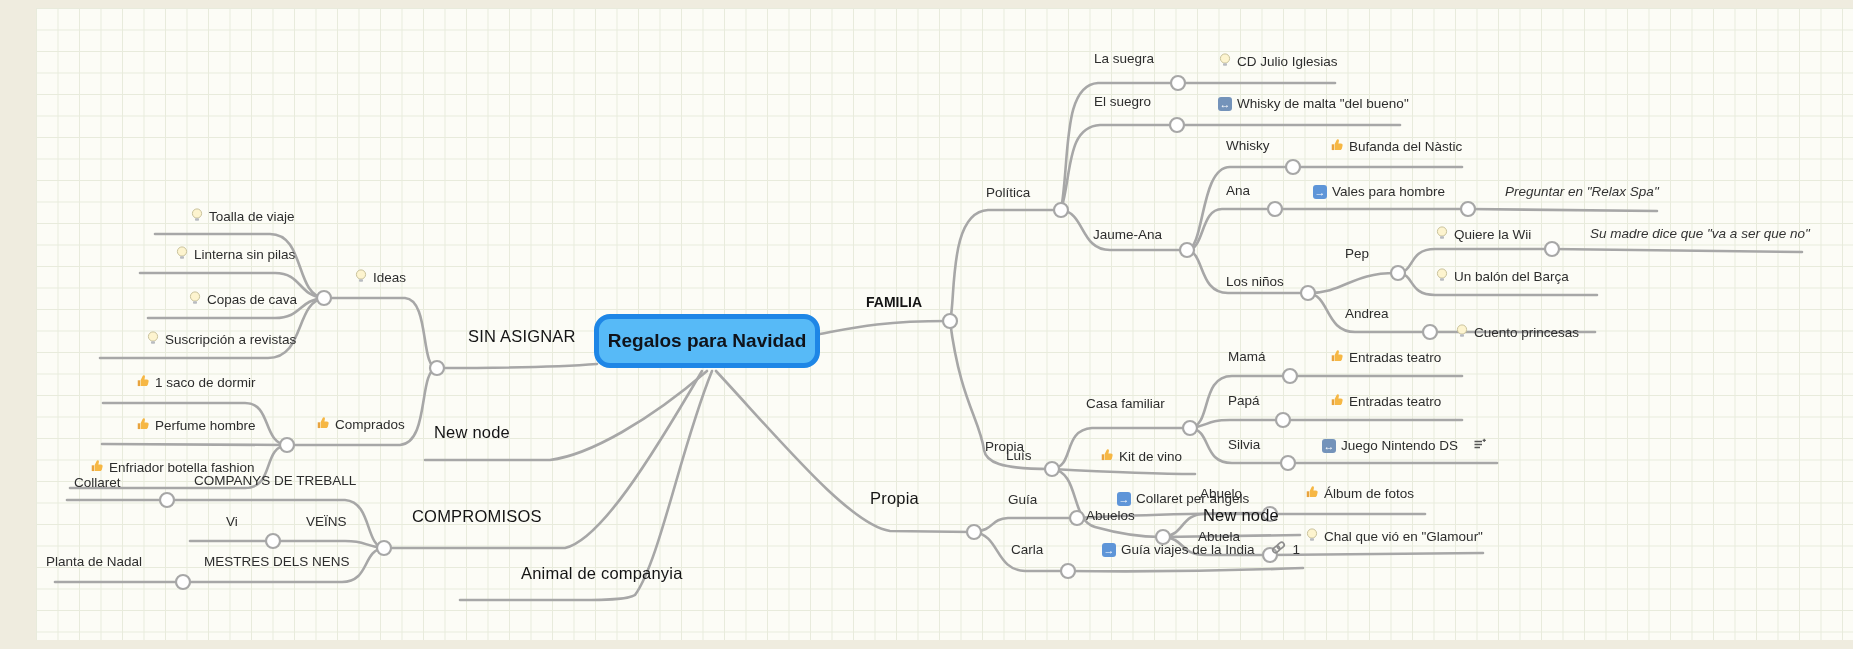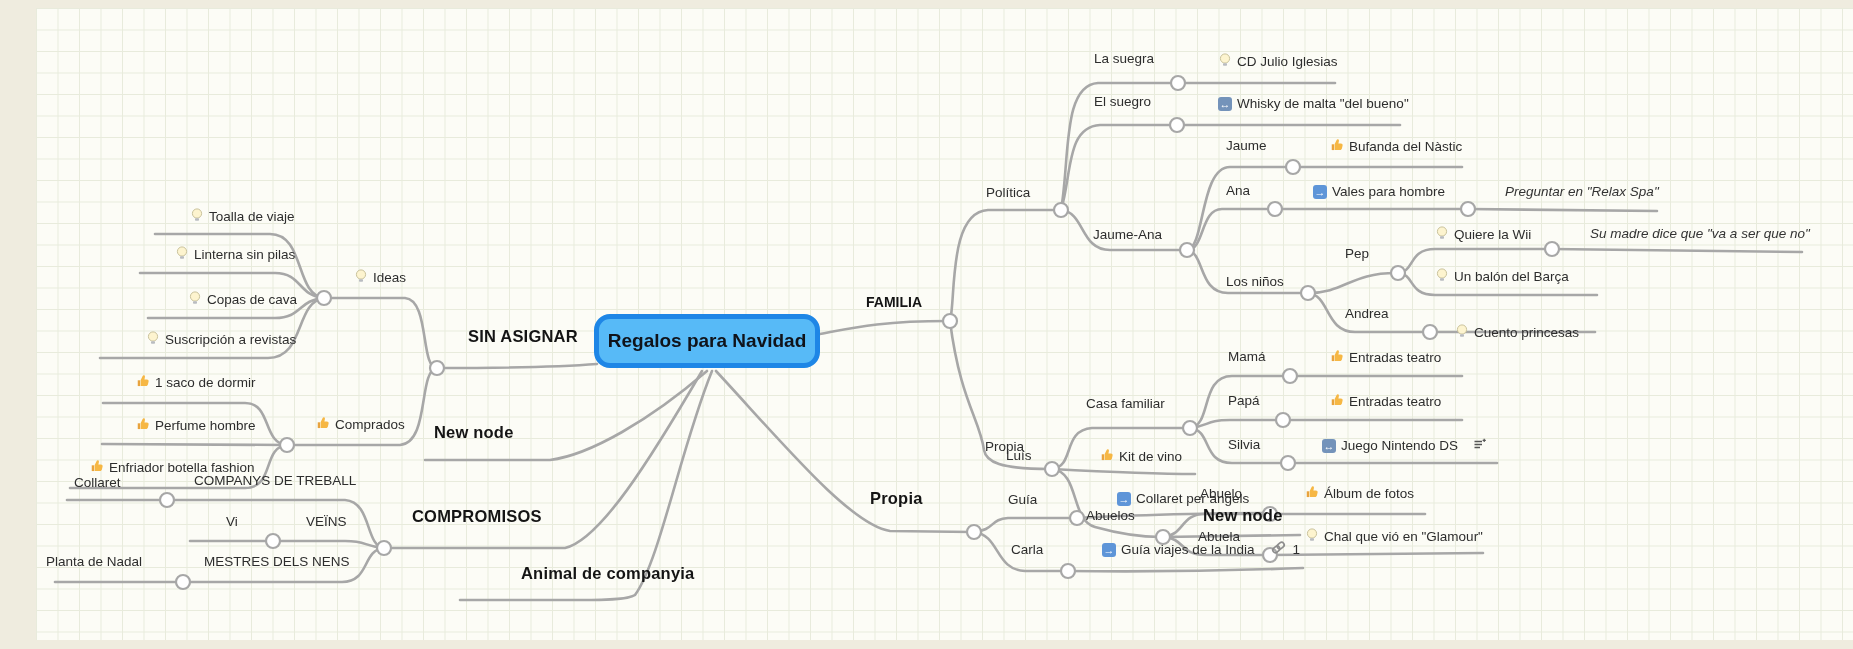--- a/index.html
+++ b/index.html
@@ -7,21 +7,21 @@
        background:#efecdf;font-family:"Liberation Sans",sans-serif;}
   .sheet{position:absolute;left:36px;top:8px;right:0;bottom:9px;
        background-color:#fcfcf6;
        background-image:linear-gradient(#e8ebdc 1px,transparent 1px),
                         linear-gradient(90deg,#e8ebdc 1px,transparent 1px);
        background-size:21.5px 21.5px;}
   svg.links{position:absolute;left:0;top:0;z-index:2;}
   svg.links path{fill:none;stroke:#a7a7a7;stroke-width:2.6;stroke-linecap:round;}
   svg.links circle{fill:#ffffff;stroke:#a7a7a7;stroke-width:2.2;}
   .n{position:absolute;z-index:3;font-size:13.5px;color:#2d2d2d;white-space:nowrap;line-height:16px;}
-  .b1{font-weight:bold;font-size:16.5px;color:#141414;letter-spacing:.2px;}
+  .b1{font-weight:normal;font-size:16.5px;color:#141414;letter-spacing:.2px;}
   .b2{font-weight:bold;font-size:14px;color:#141414;}
   .it{font-style:italic;color:#333;}
   .row{display:flex;align-items:center;gap:5px;}
   .ic{flex:none;display:inline-block;}
   .ic-sq{flex:none;width:14px;height:14px;border-radius:3px;color:#fff;font-size:11px;
          line-height:14px;text-align:center;display:inline-block;font-weight:bold;}
   .arrow{background:#5e95d8;}
   .swap{background:#7493ba;}
   .root{position:absolute;z-index:4;left:594px;top:314px;width:226px;height:54px;
         background:#57baf7;border:5px solid #1e86e6;border-radius:16px;
@@ -147,21 +147,21 @@
         <rect x="5" y="10.2" width="4" height="2.6" rx="0.8" fill="#b9bcc1"></rect>
       </svg></span>
   <span>CD Julio Iglesias</span>
 </div>
 <div class="n" style="left:1094px;top:94px">El suegro</div>
 <div class="n row" style="left:1218px;top:96px">
   <span class="ic-sq swap">↔</span>
   <span>Whisky de malta "del bueno"</span>
 </div>
 <div class="n" style="left:1093px;top:227px">Jaume-Ana</div>
-<div class="n" style="left:1226px;top:138px">Jaume</div>
+<div class="n" style="left:1226px;top:138px">Whisky</div>
 <div class="n row" style="left:1330px;top:138px">
   <span class="ic"><svg width="14" height="14" viewBox="0 0 16 16">
         <path d="M2 7.2h2.6v6.6H2z" fill="#e8a33d"></path>
         <path d="M5.2 13.8h6.3c1 0 1.9-.7 2.1-1.7l.8-3.6c.3-1.2-.7-2.3-1.9-2.3H9.6l.6-2.9C10.4 2.3 9.7 1.5 8.8 1.5c-.5 0-1 .3-1.2.8L5.8 6.1l-.6.9z" fill="#f6b744"></path>
       </svg></span>
   <span>Bufanda del Nàstic</span>
 </div>
 <div class="n" style="left:1226px;top:183px">Ana</div>
 <div class="n row" style="left:1313px;top:184px">
   <span class="ic-sq arrow">→</span>

